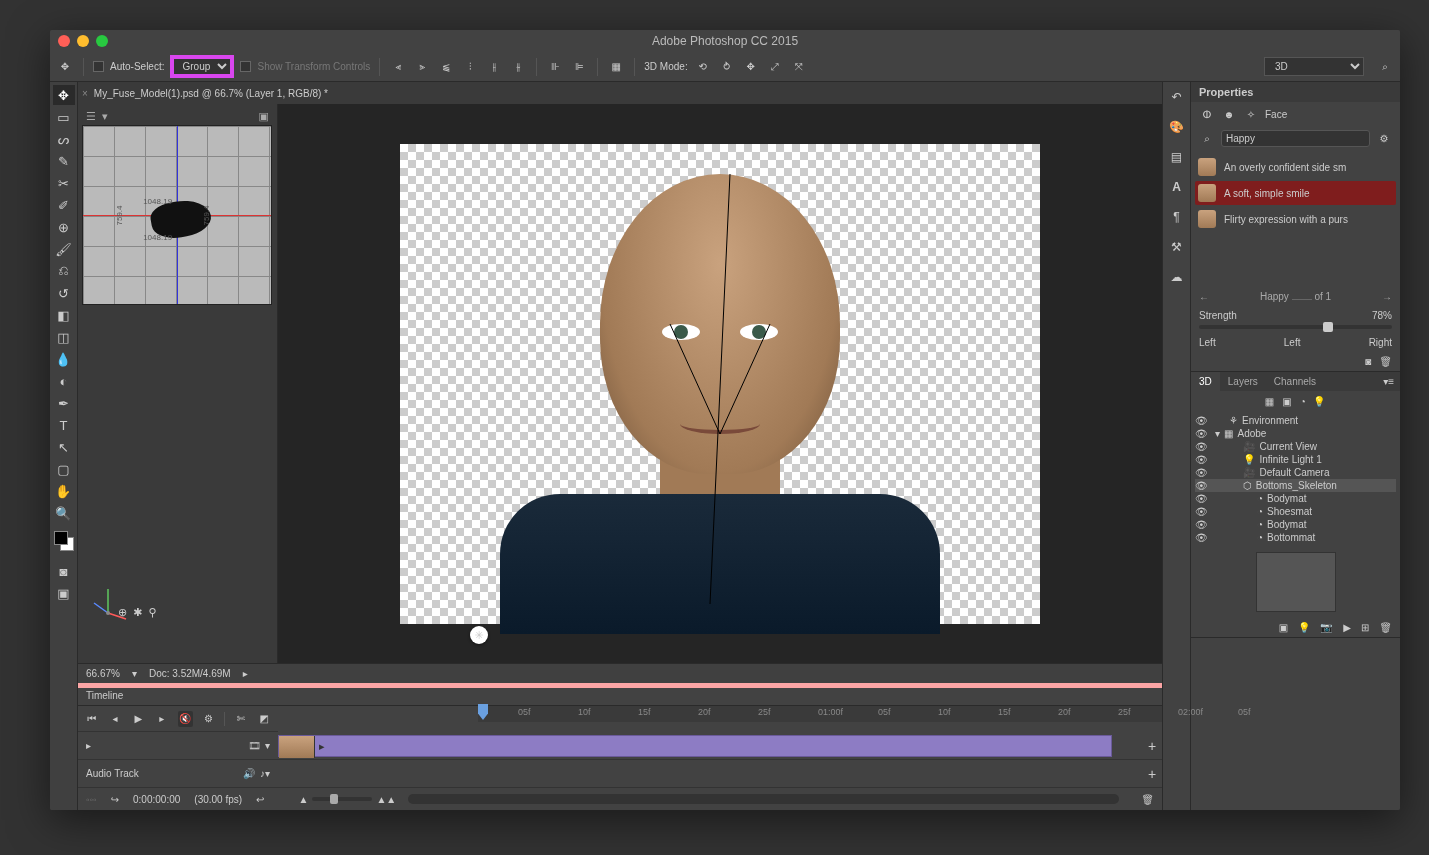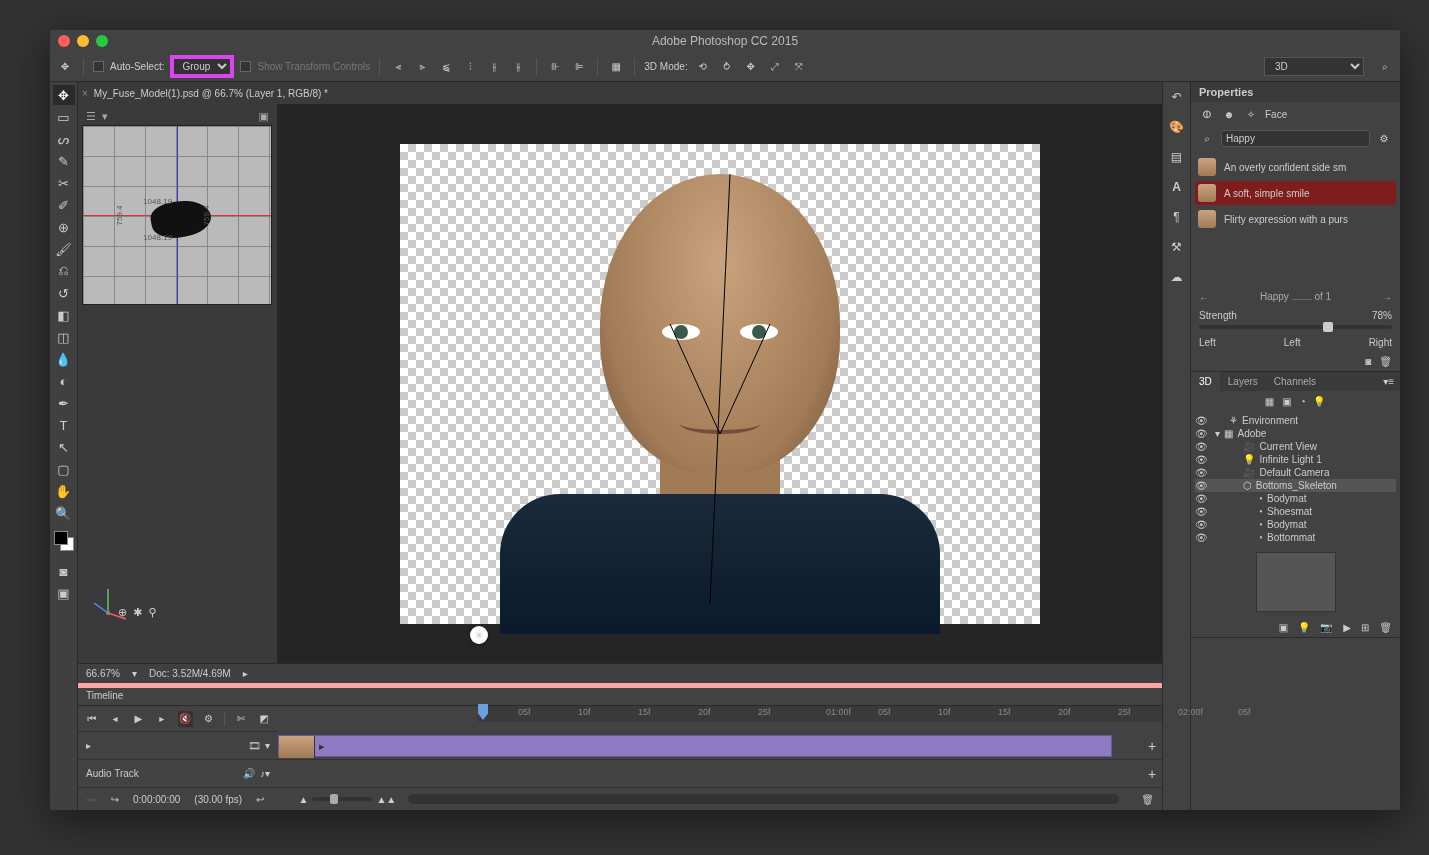--- a/index.html
+++ b/index.html
@@ -246,21 +246,21 @@
             <span class="btn">✄</span>
             <span class="btn">◩</span>
           </div>
           <div class="tl-ruler" style="flex:1">
             <div style="position:absolute;left:0;top:-2px;width:10px;height:16px;background:#6aa0e0;clip-path:polygon(0 0,100% 0,100% 60%,50% 100%,0 60%)"></div>
           <span style="left: 40px;">05f</span>
               <span style="left: 100px;">10f</span>
               <span style="left: 160px;">15f</span>
               <span style="left: 220px;">20f</span>
               <span style="left: 280px;">25f</span>
-              <span style="left: 348px;">01:00f</span>
+              <span style="left: 340px;">01:00f</span>
               <span style="left: 400px;">05f</span>
               <span style="left: 460px;">10f</span>
               <span style="left: 520px;">15f</span>
               <span style="left: 580px;">20f</span>
               <span style="left: 640px;">25f</span>
               <span style="left: 700px;">02:00f</span>
               <span style="left: 760px;">05f</span>
             </div>
         </div>
         <div class="tl-track">

